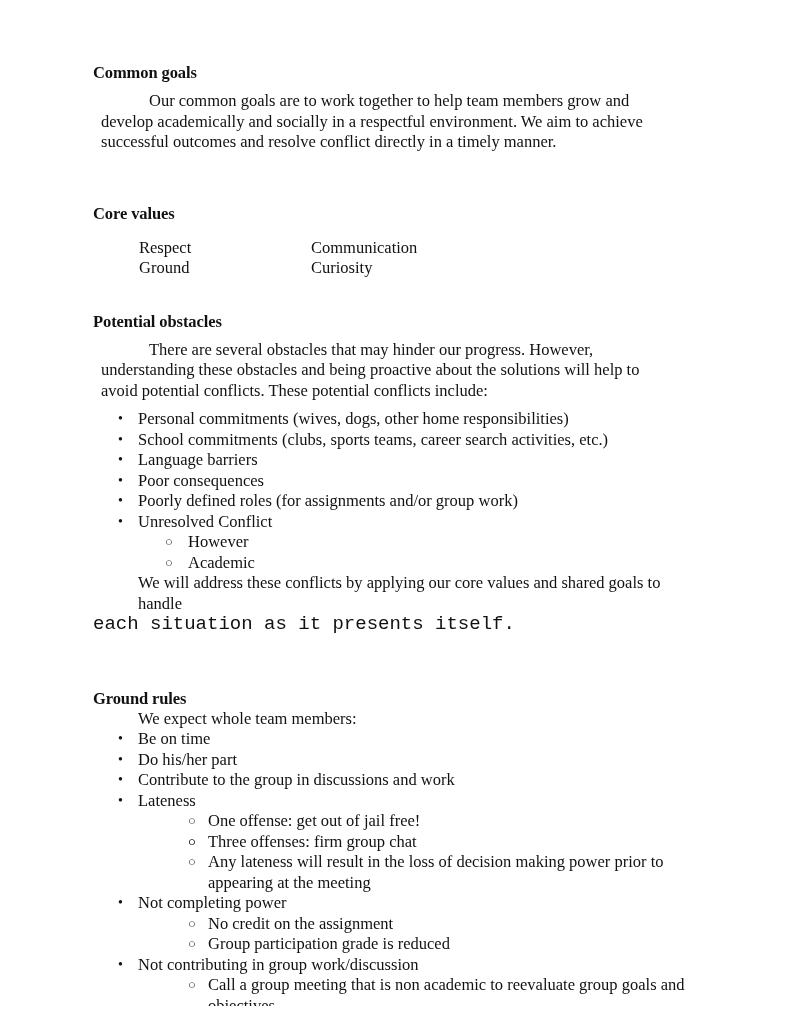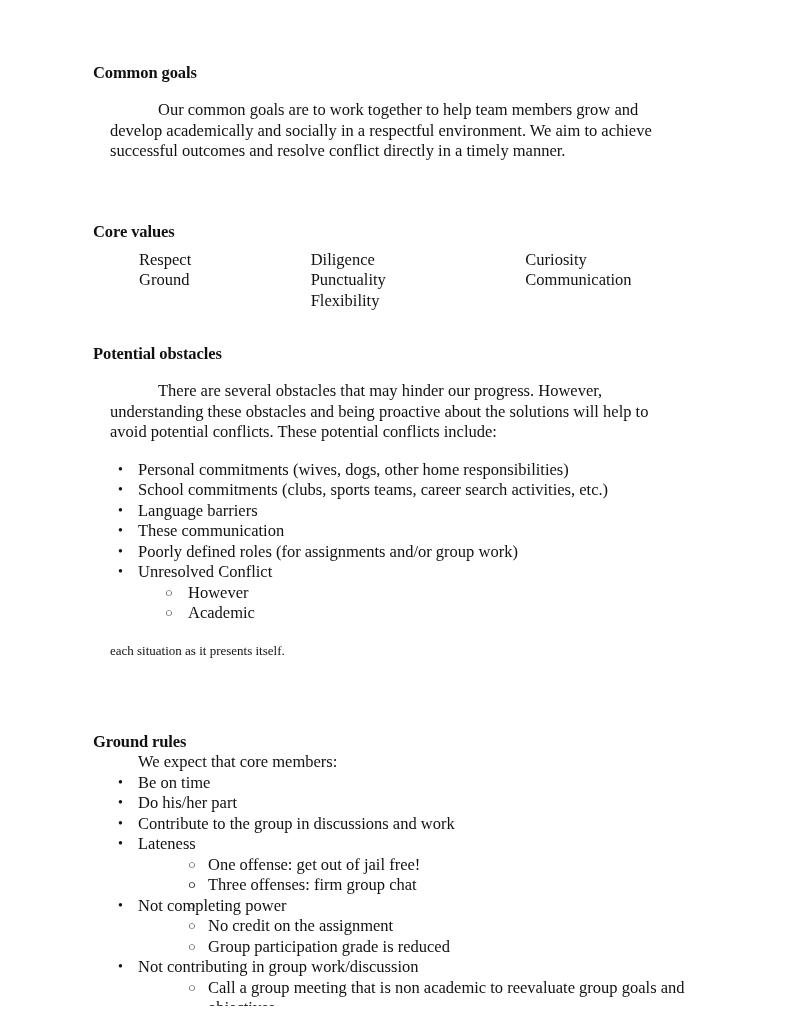--- a/index.html
+++ b/index.html
@@ -29,28 +29,28 @@
     font-weight: bold;
     font-size: 16.5px;
     line-height: 21px;
     margin: 0;
     letter-spacing: -0.1px;
   }
 
   .body-para {
     font-size: 16.5px;
     line-height: 20.5px;
-    margin: 17px;
+    margin: 8px;
     text-indent: 48px;
   }
 
   
   .values-grid {
     display: flex;
-    margin-top: 8px;
+    margin-top: 14px;
   }
   .values-col {
     font-size: 16.5px;
     line-height: 20.5px;
   }
   .values-col.c1 { width: 218px; padding-left: 46px; box-sizing: border-box; }
   .values-col.c2 { width: 215px; }
   .values-col.c3 { width: 160px; }
   .value-item { white-space: nowrap; }
 
@@ -76,24 +76,25 @@
   }
 
   
   .cont-line {
     font-size: 16.5px;
     line-height: 20.5px;
     padding-left: 45px;
     margin: 0;
   }
   .flush-left {
-    font-size: 13px;
+    font-size: 19px;
     line-height: 20.5px;
     padding-left: 0;
-    margin: 17px;
+    margin: 0;
+    font-family: Liberation Mono, monospace;
   }
 
   
   ul.lvl2 {
     list-style: none;
     margin: 0;
     padding: 0;
   }
   ul.lvl2 > li {
     position: relative;
@@ -134,28 +135,23 @@
 
     <div class="gap-xl"></div>
 
     <div class="section">
       <div class="heading">Core values</div>
       <div class="values-grid">
         <div class="values-col c1">
           <div class="value-item">Respect</div>
           <div class="value-item">Ground</div>
         </div>
-        <div class="values-col c2">
-          <div class="value-item">Diligence</div>
-          <div class="value-item">Punctuality</div>
-          <div class="value-item">Flexibility</div>
-        </div>
         <div class="values-col c3">
+          <div class="value-item">Communication</div>
           <div class="value-item">Curiosity</div>
-          <div class="value-item">Communication</div>
         </div>
       </div>
     </div>
 
     <div class="gap-lg"></div>
 
     <div class="section">
       <div class="heading">Potential obstacles</div>
       <p class="body-para">There are several obstacles that may hinder our progress.  However, understanding these obstacles and being proactive about the solutions will help to avoid potential conflicts.  These potential conflicts include:</p>
 
@@ -167,21 +163,21 @@
         <li>
           <span class="bullet-mark">•</span>
           <span>School commitments (clubs, sports teams, career search activities, etc.)</span>
         </li>
         <li>
           <span class="bullet-mark">•</span>
           <span>Language barriers</span>
         </li>
         <li>
           <span class="bullet-mark">•</span>
-          <span>These communication</span>
+          <span>Poor consequences</span>
         </li>
         <li>
           <span class="bullet-mark">•</span>
           <span>Poorly defined roles (for assignments and/or group work)</span>
         </li>
         <li>
           <span class="bullet-mark">•</span>
           <span>Unresolved Conflict</span>
         </li>
       </ul>
@@ -190,29 +186,30 @@
         <li>
           <span class="circle-mark">○</span>
           <span>However</span>
         </li>
         <li>
           <span class="circle-mark">○</span>
           <span>Academic</span>
         </li>
       </ul>
 
+      <p class="cont-line">We will address these conflicts by applying our core values and shared goals to handle</p>
       <p class="flush-left">each situation as it presents itself.</p>
     </div>
 
     <div class="gap-xl"></div>
     <div class="gap-sm"></div>
 
     <div class="section">
       <div class="heading">Ground rules</div>
-      <p class="cont-line">We expect that core members:</p>
+      <p class="cont-line">We expect whole team members:</p>
 
       <ul class="lvl1">
         <li>
           <span class="bullet-mark">•</span>
           <span>Be on time</span>
         </li>
         <li>
           <span class="bullet-mark">•</span>
           <span>Do his/her part</span>
         </li>
@@ -236,20 +233,21 @@
         </li>
         <li>
           <span class="circle-mark">○</span>
         </li>
         <li>
           <span class="circle-mark">○</span>
           <span>Three offenses:  firm group chat</span>
         </li>
         <li>
           <span class="circle-mark">○</span>
+          <span>Any lateness will result in the loss of decision making power prior to appearing at the meeting</span>
         </li>
       </ul>
 
       <ul class="lvl1">
         <li>
           <span class="bullet-mark">•</span>
           <span>Not completing power</span>
         </li>
       </ul>
       <ul class="lvl2 lvl2b">

